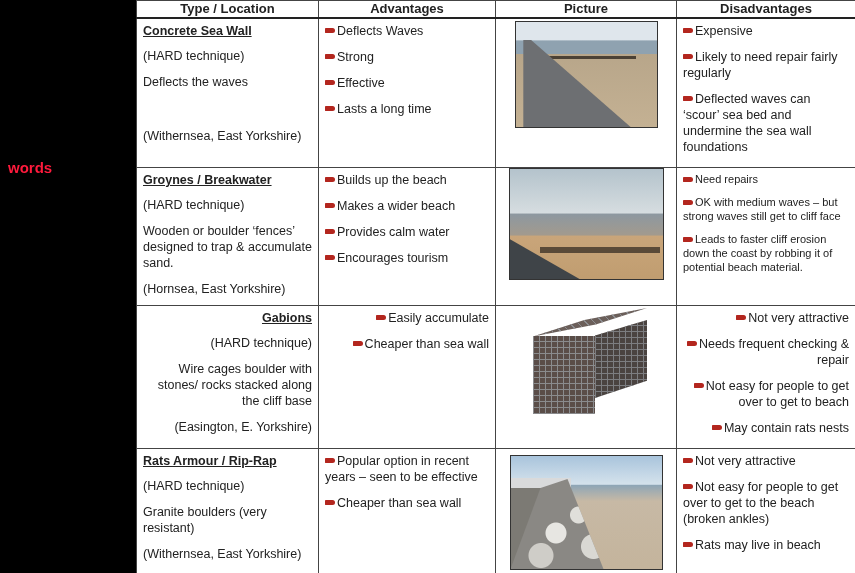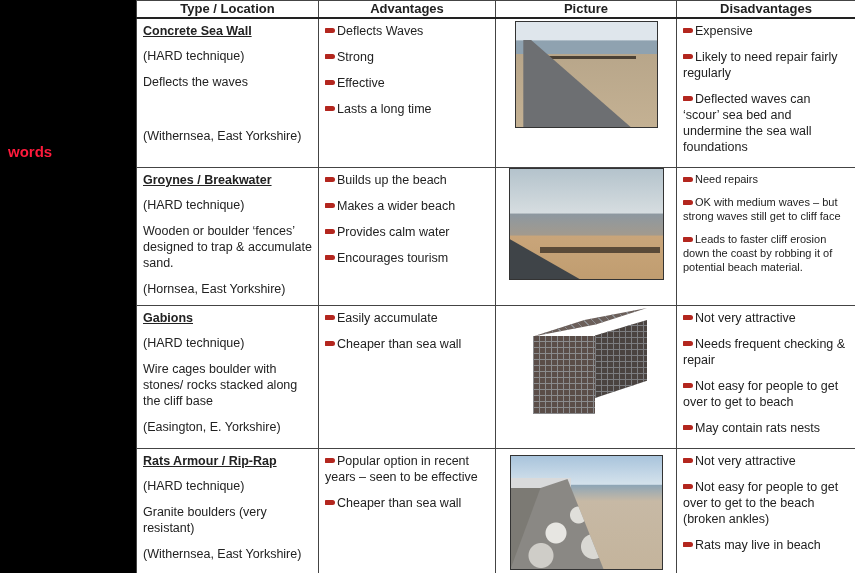--- a/index.html
+++ b/index.html
@@ -1,19 +1,19 @@
 <!DOCTYPE html>
 <html><head>
 <meta charset="utf-8">
 <style>
   * { box-sizing: border-box; margin: 0; padding: 0; }
   html, body { width: 855px; height: 573px; background: #000; overflow: hidden; }
   body { position: relative; font-family: "Liberation Sans", sans-serif; }
   .side-label {
-    position: absolute; left: 8px; top: 143px;
+    position: absolute; left: 8px; top: 159px;
     color: #ff1a3c; font-weight: bold; font-size: 15px;
     font-family: "Liberation Sans", sans-serif;
   }
   table.sheet {
     position: absolute; left: 136px; top: 0;
     width: 719px; height: 573px;
     border-collapse: collapse; background: #fff;
     table-layout: fixed;
   }
   table.sheet td, table.sheet th {
@@ -145,21 +145,21 @@
       <td class="pic">
         <div class="photo ph2"><div class="fence"></div><div class="rocks"></div></div>
       </td>
       <td class="cell small">
         <div class="item"><span class="bullet"></span><span>Need repairs</span></div>
         <div class="item"><span class="bullet"></span><span>OK with medium waves – but strong waves still get to cliff face</span></div>
         <div class="item"><span class="bullet"></span><span>Leads to faster cliff erosion down the coast by robbing it of potential beach material.</span></div>
       </td>
     </tr>
 
-    <tr style="height:139px;">
+    <tr style="height:139px;text-align:right;">
       <td class="cell">
         <div class="type-name">Gabions</div>
         <div class="para">(HARD technique)</div>
         <div class="para">Wire cages boulder with stones/ rocks stacked along the cliff base</div>
         <div>(Easington, E. Yorkshire)</div>
       </td>
       <td class="cell">
         <div class="item"><span class="bullet"></span><span>Easily accumulate</span></div>
         <div class="item"><span class="bullet"></span><span>Cheaper than sea wall</span></div>
       </td>

